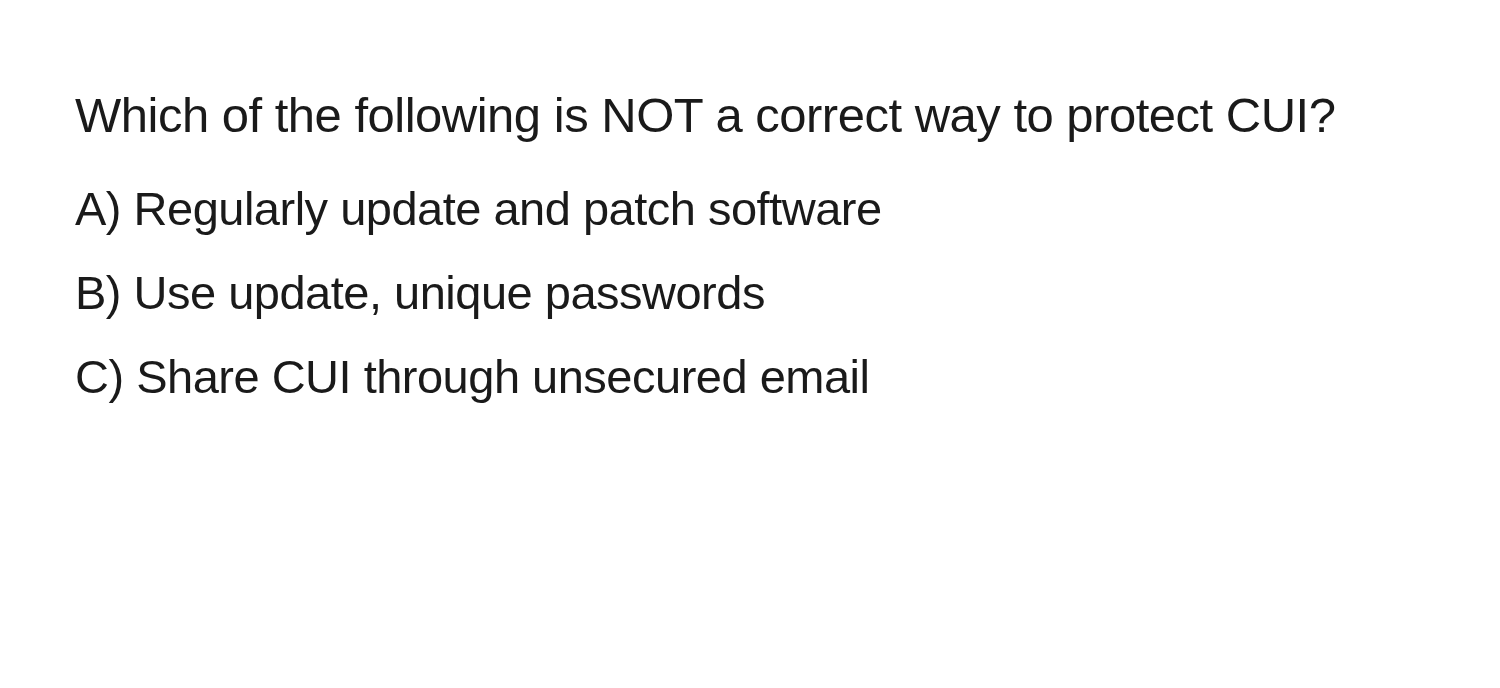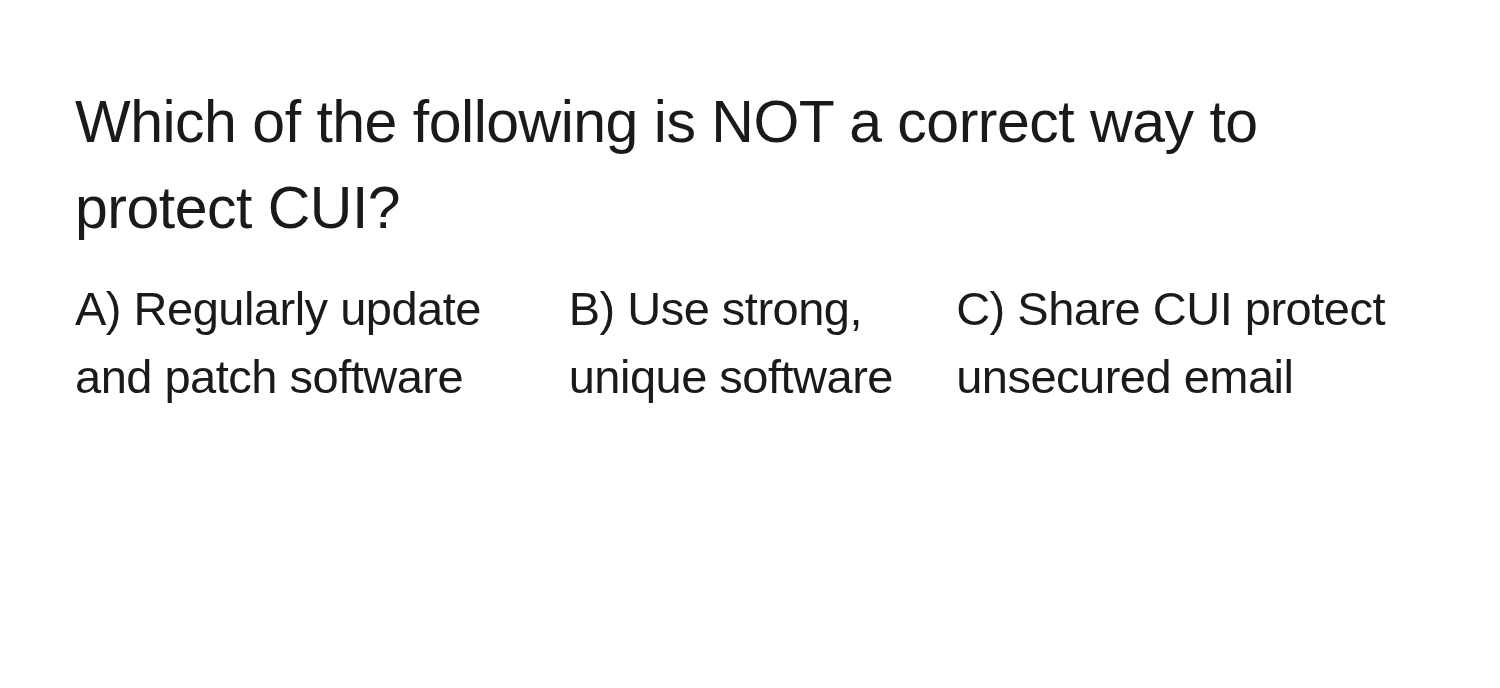--- a/index.html
+++ b/index.html
@@ -9,30 +9,30 @@
     }
     body {
       width: 1500px;
       height: 688px;
       background: #ffffff;
       font-family: -apple-system, BlinkMacSystemFont, "Segoe UI", Helvetica, Arial, sans-serif;
       color: #1a1a1a;
       padding: 80px 75px 0 75px;
     }
     .question {
-      font-size: 59px;
+      font-size: 49px;
       line-height: 1.45;
       font-weight: 400;
       margin-bottom: 24px;
       letter-spacing: -0.5px;
     }
     .options {
       display: flex;
-      flex-direction: row;
-      gap: 8px;
+      flex-direction: column;
+      gap: 16px;
     }
     .option {
       font-size: 47px;
       line-height: 1.45;
       font-weight: 400;
       letter-spacing: -0.5px;
     }
     .option-label {
       display: inline;
     }
@@ -43,18 +43,18 @@
 </head>
 <body>
 
 <div class="question">Which of the following is NOT a correct way to protect CUI?</div>
 
 <div class="options">
   <div class="option">
     <span class="option-label">A)</span><span class="option-text"> Regularly update and patch software</span>
   </div>
   <div class="option">
-    <span class="option-label">B)</span><span class="option-text"> Use strong, unique software</span>
+    <span class="option-label">B)</span><span class="option-text"> Use update, unique passwords</span>
   </div>
   <div class="option">
-    <span class="option-label">C)</span><span class="option-text"> Share CUI protect unsecured email</span>
+    <span class="option-label">C)</span><span class="option-text"> Share CUI through unsecured email</span>
   </div>
 </div>
 
 </body></html>

